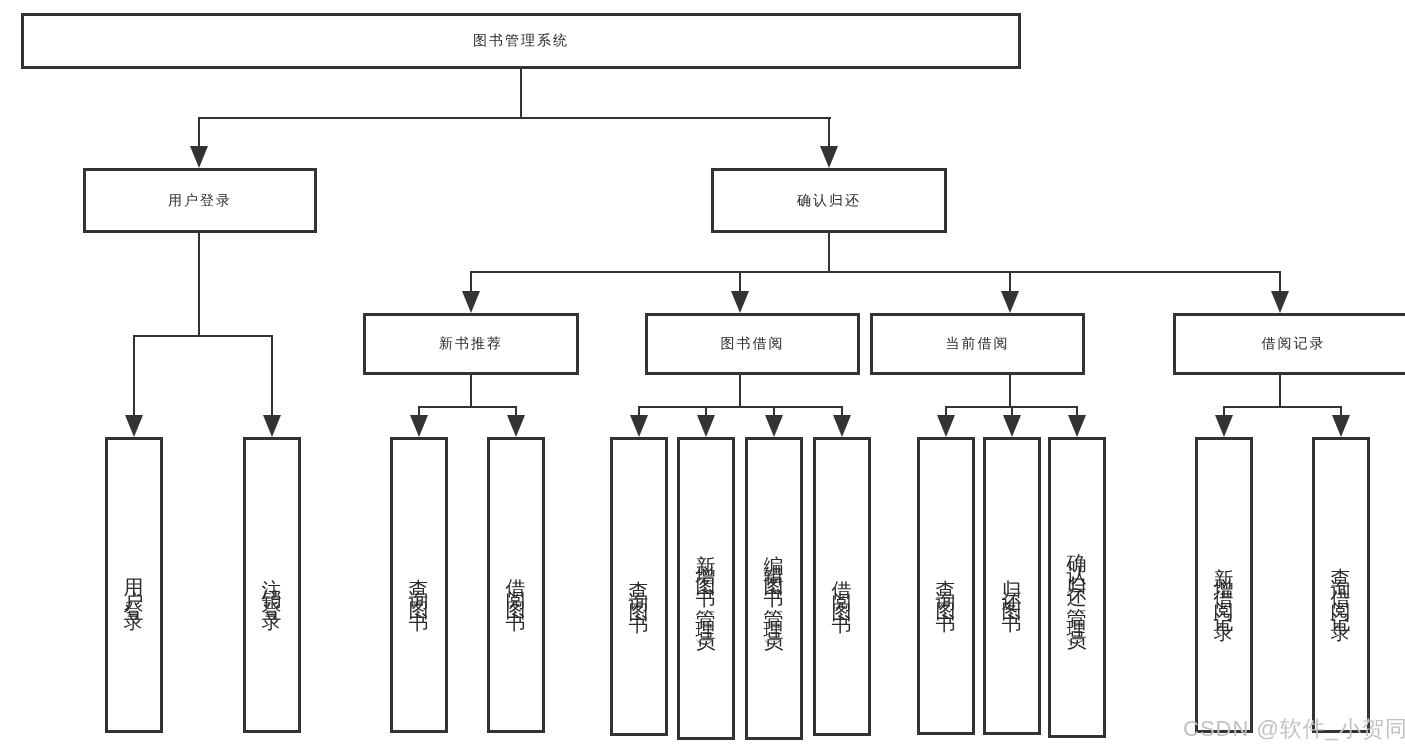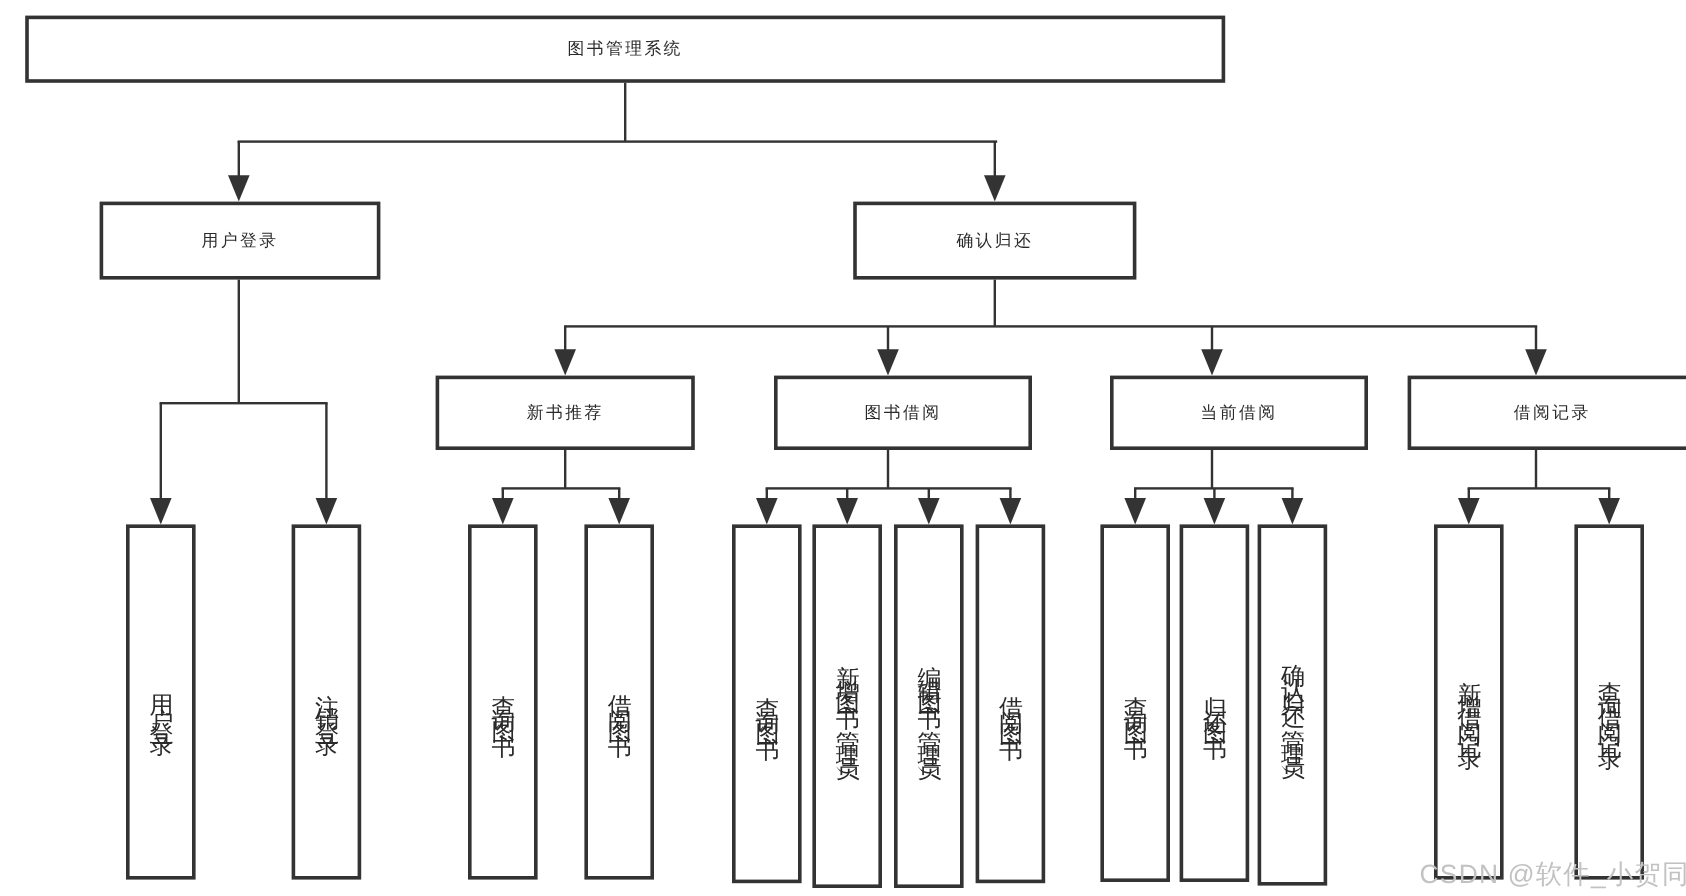--- a/index.html
+++ b/index.html
@@ -93,21 +93,21 @@
   <div class="arrow" style="left:1001px;top:291px;"></div>
   <div class="vline" style="left:1279px;top:272px;height:21px;"></div>
   <div class="arrow" style="left:1271px;top:291px;"></div>
 
   <div class="box hbox" style="left:363px;top:313px;width:216px;height:62px;align-items:center;">
     <span>新书推荐</span>
   </div>
   <div class="box hbox" style="left:633px;top:313px;width:215px;height:62px;margin-left:12px;">
     <span>图书借阅</span>
   </div>
-  <div class="box hbox" style="left:925px;top:313px;width:215px;height:62px;">
+  <div class="box hbox" style="left:870px;top:313px;width:215px;height:62px;">
     <span>当前借阅</span>
   </div>
   <div class="box hbox" style="left:1173px;top:313px;width:241px;height:62px;">
     <span>借阅记录</span>
   </div>
 
   <div class="vline" style="left:470px;top:375px;height:32px;"></div>
   <div class="hline" style="left:418px;top:406px;width:99px;"></div>
   <div class="vline" style="left:418px;top:407px;height:12px;"></div>
   <div class="arrow" style="left:410px;top:415px;"></div>

